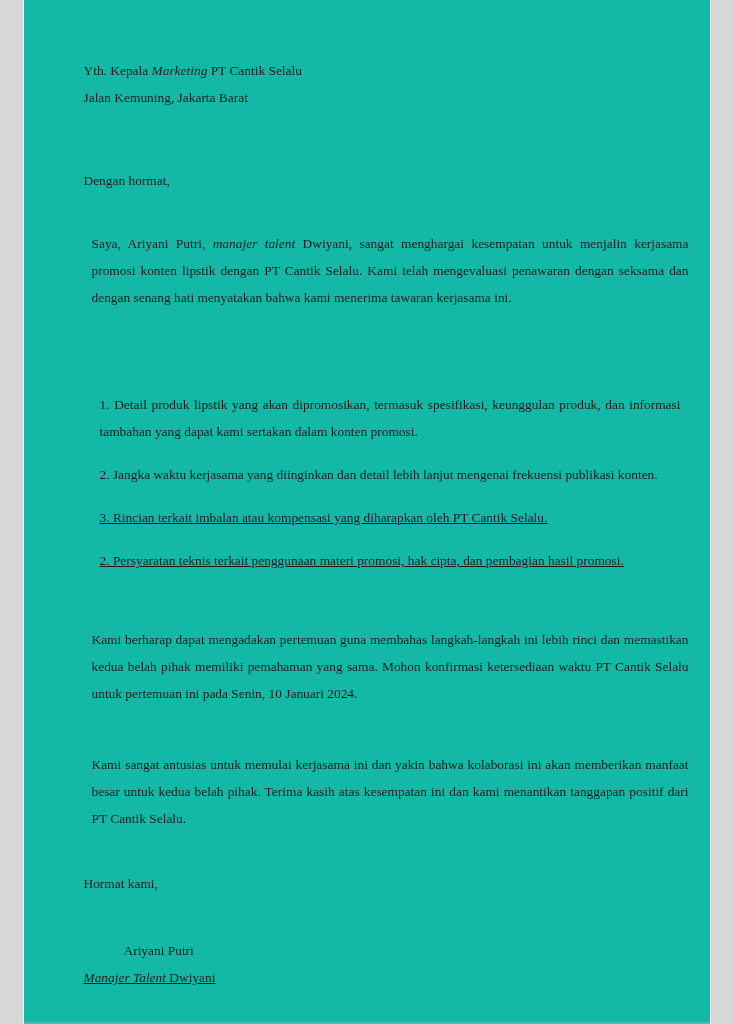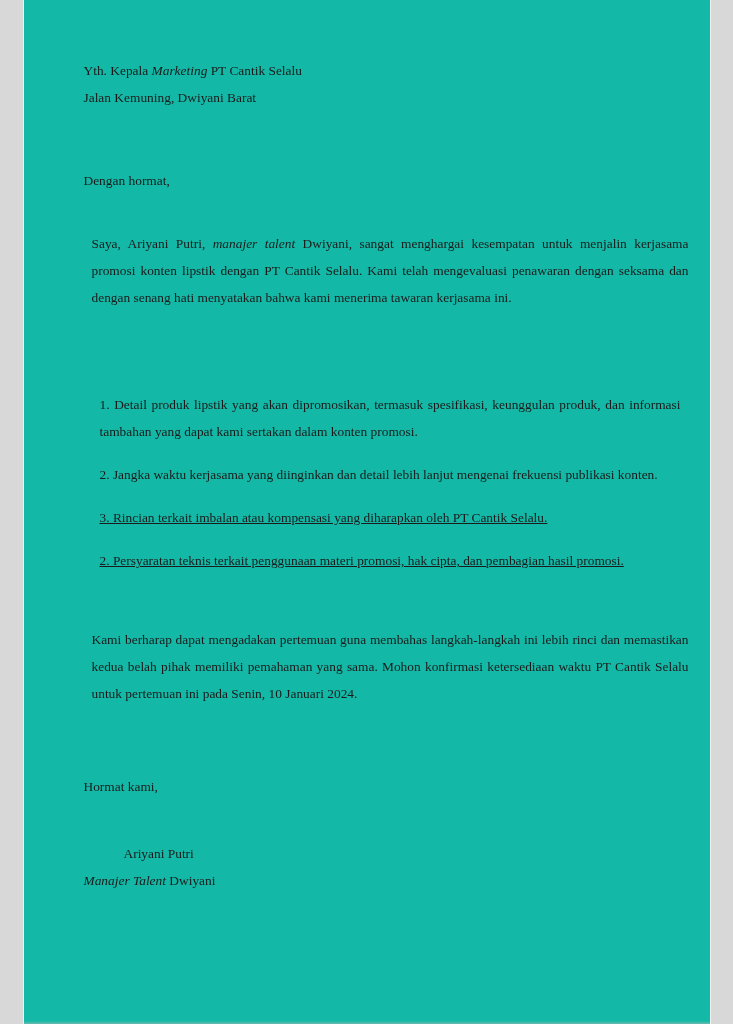--- a/index.html
+++ b/index.html
@@ -55,32 +55,32 @@
   .it { font-style: italic; }
   .list-item {
     margin: 16px;
     text-align: justify;
   }
   .list-item.short {
     text-align: left;
     text-decoration: underline;
   }
   .sig-name { text-align: left; margin-left: 40px; }
-  .sig-title { text-align: left; }
+  .sig-title { text-align: left; text-decoration: underline; }
 </style>
 </head>
 <body>
 
 <div class="page">
 
   <div class="content">
 
     <div class="line"><span>Yth. Kepala </span><span class="it">Marketing</span><span> PT Cantik Selalu</span></div>
 
-    <div class="line">Jalan Kemuning, Dwiyani Barat</div>
+    <div class="line">Jalan Kemuning, Jakarta Barat</div>
 
     <div class="gap-md"></div>
 
 
     <div class="gap-md"></div>
 
     <div class="line">Dengan hormat,</div>
 
     <div class="gap-md"></div>
 
@@ -95,20 +95,21 @@
     <p class="list-item">2. Jangka waktu kerjasama yang diinginkan dan detail lebih lanjut mengenai frekuensi publikasi konten.</p>
     <p class="list-item short">3. Rincian terkait imbalan atau kompensasi yang diharapkan oleh PT Cantik Selalu.</p>
     <p class="list-item short">2. Persyaratan teknis terkait penggunaan materi promosi, hak cipta, dan pembagian hasil promosi.</p>
 
     <div class="gap-md"></div>
 
     <p class="para">Kami berharap dapat mengadakan pertemuan guna membahas langkah-langkah ini lebih rinci dan memastikan kedua belah pihak memiliki pemahaman yang sama. Mohon konfirmasi ketersediaan waktu PT Cantik Selalu untuk pertemuan ini pada Senin, 10 Januari 2024.</p>
 
     <div class="gap-md"></div>
 
+    <p class="para">Kami sangat antusias untuk memulai kerjasama ini dan yakin bahwa kolaborasi ini akan memberikan manfaat besar untuk kedua belah pihak. Terima kasih atas kesempatan ini dan kami menantikan tanggapan positif dari PT Cantik Selalu.</p>
 
     <div class="gap-lg"></div>
 
     <div class="line">Hormat kami,</div>
 
     <div class="gap-xl"></div>
 
     <div class="sig-name">Ariyani Putri</div>
 
     <div class="sig-title"><span class="it">Manajer Talent</span><span> Dwiyani</span></div>

